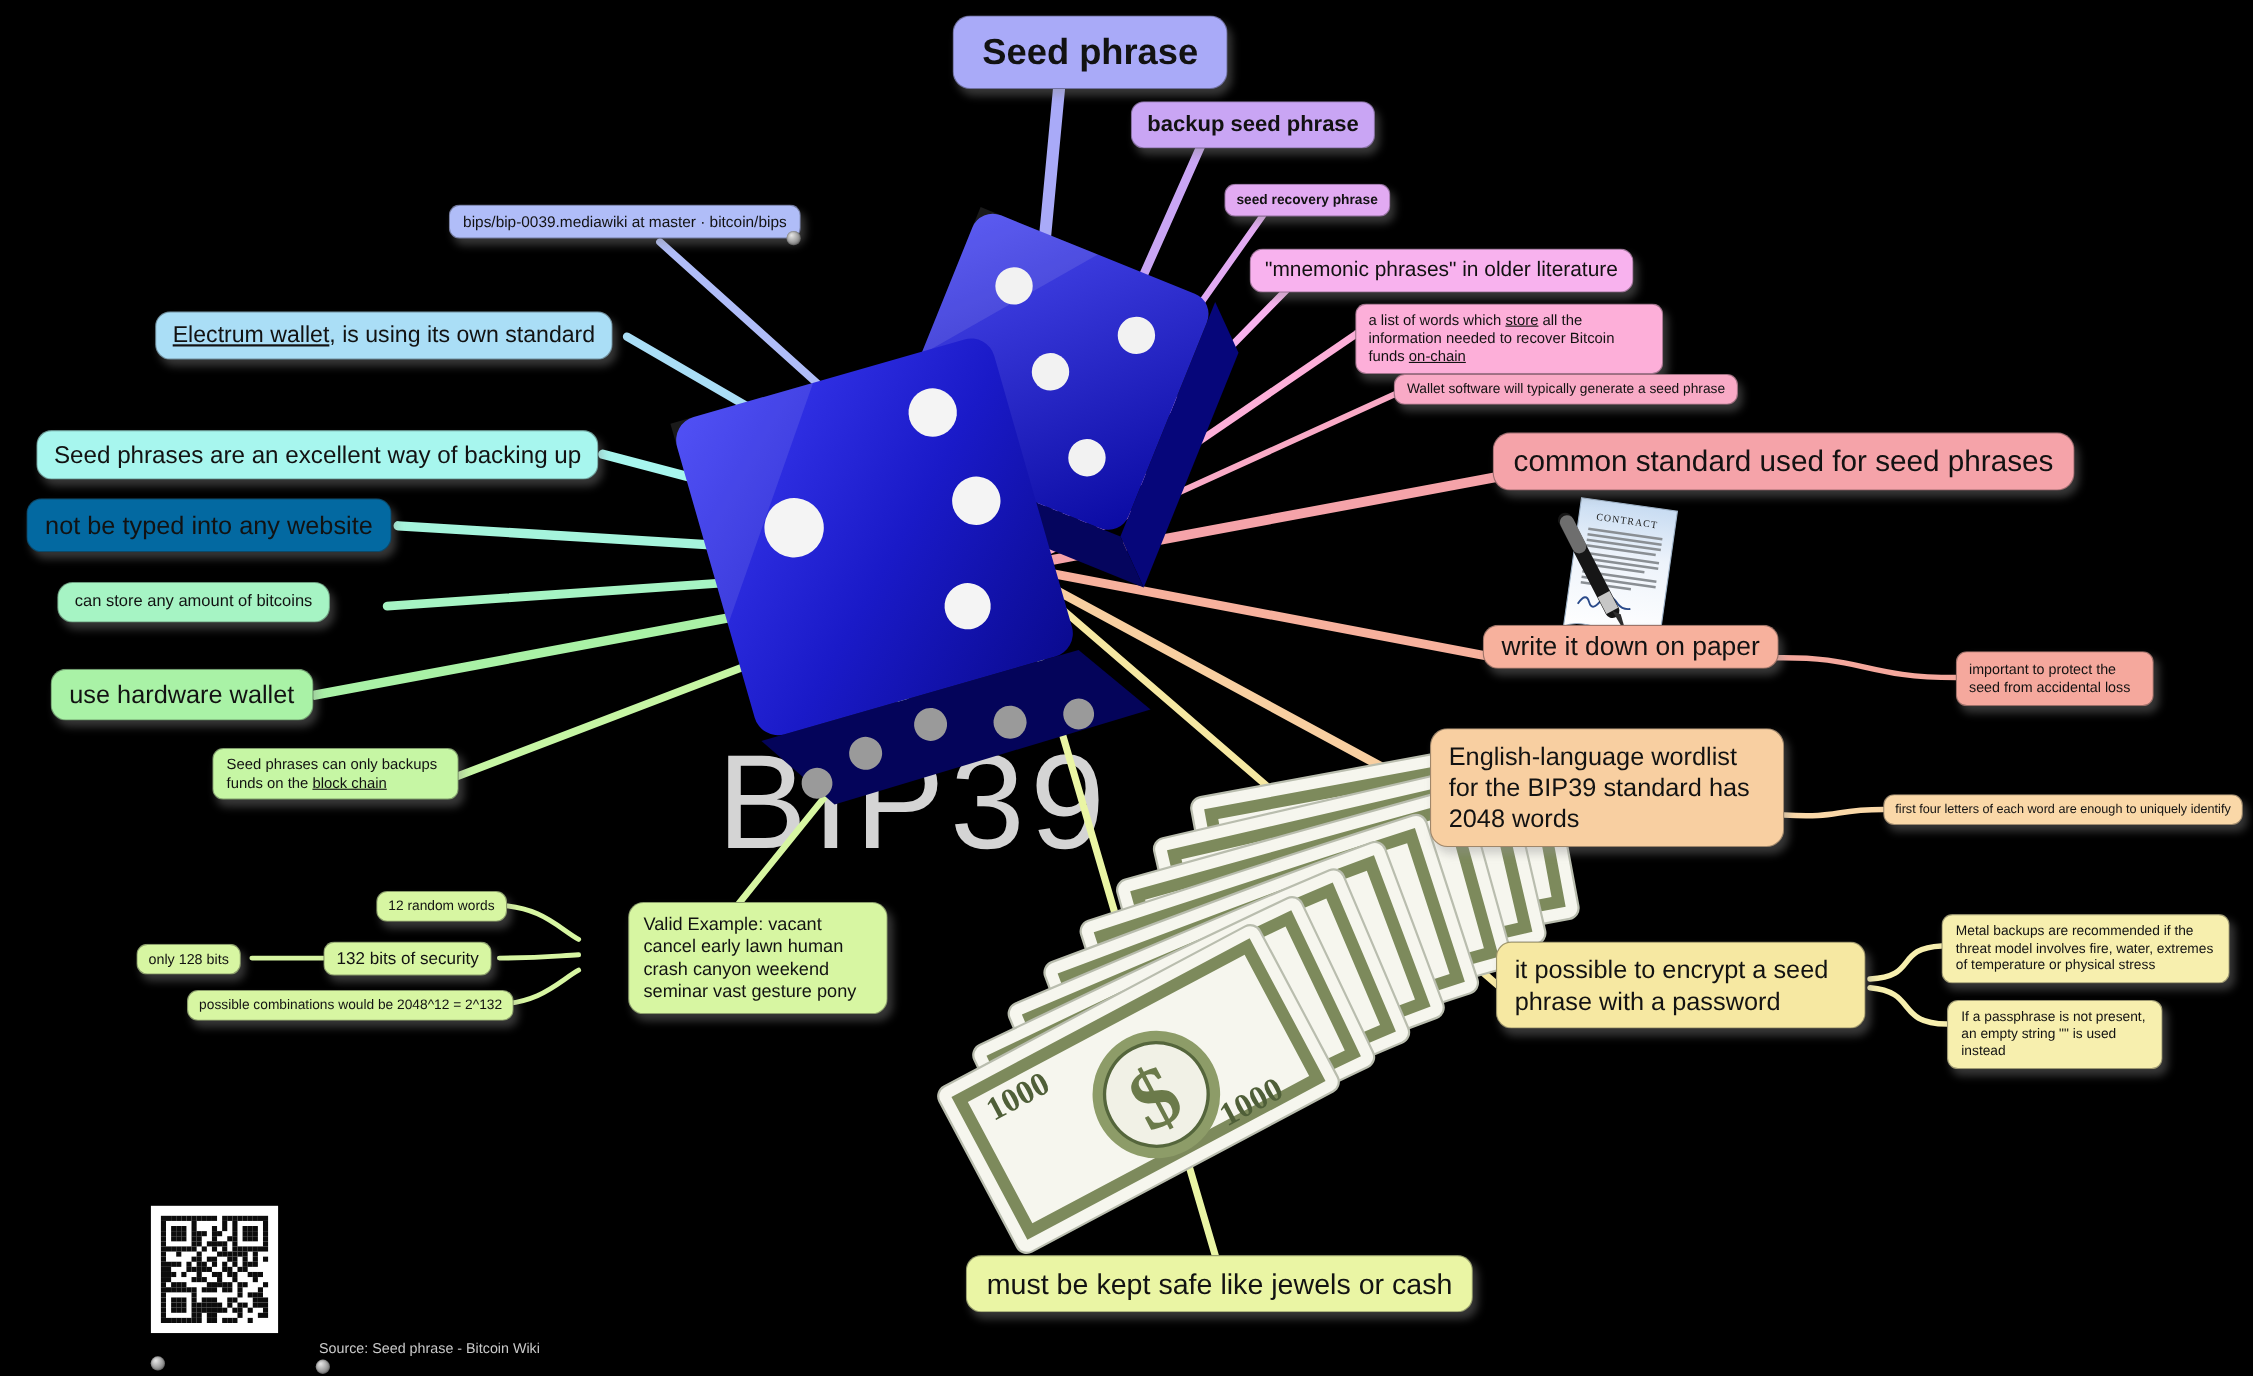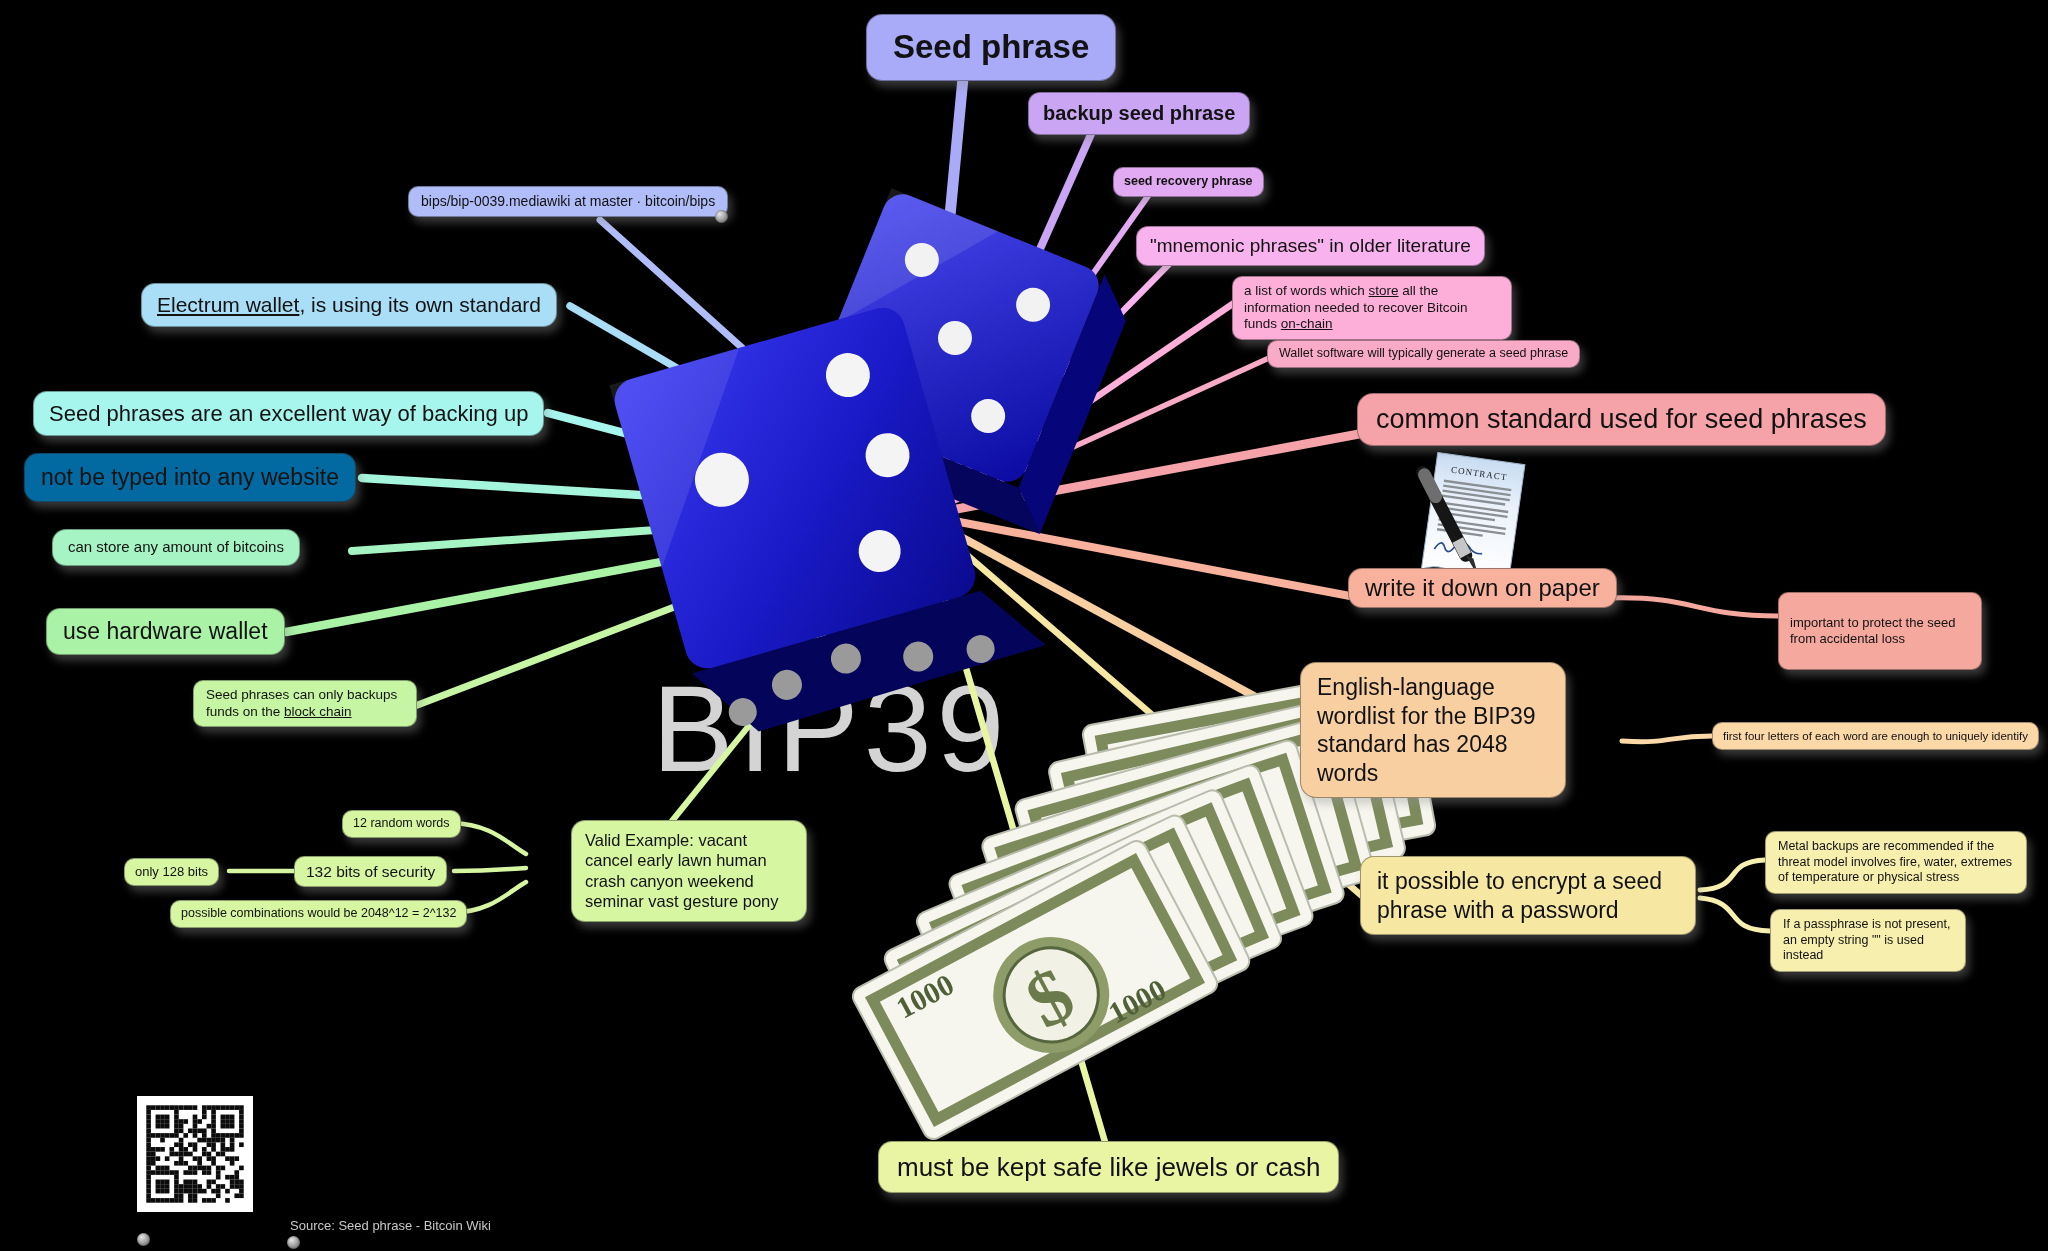--- a/index.html
+++ b/index.html
@@ -168,23 +168,23 @@
   <div class="node nowrap" style="left: 1136px; top: 226px; font-size: 19px; padding: 7px 13px; background-color: rgb(248, 178, 238);">"mnemonic phrases" in older literature</div>
 
   <div class="node left" style="left: 1232px; top: 276px; width: 280px; font-size: 13.5px; padding: 6px 11px; border-radius: 10px; background-color: rgb(253, 175, 217);"><span>a list of words which </span><span class="u">store</span><span> all the information needed to recover Bitcoin funds </span><span class="u">on-chain</span></div>
 
   <div class="node nowrap" style="left: 1267px; top: 340px; font-size: 12.5px; padding: 5px 11px; border-radius: 10px; background-color: rgb(249, 170, 198);">Wallet software will typically generate a seed phrase</div>
 
   <div class="node nowrap" style="left: 1357px; top: 393px; font-size: 27px; padding: 9px 18px; border-radius: 16px; background-color: rgb(245, 163, 169);">common standard used for seed phrases</div>
 
   <div class="node nowrap" style="left: 1348px; top: 568px; font-size: 24px; padding: 4px 16px; border-radius: 14px; background-color: rgb(247, 177, 157);">write it down on paper</div>
 
-  <div class="node left" style="left: 1778px; top: 592px; width: 204px; font-size: 13px; padding: 22px 11px; border-radius: 10px; background-color: rgb(245, 168, 157);">important to protect the seed from accidental loss</div>
-
-  <div class="node left" style="left: 1300px; top: 662px; width: 266px; font-size: 23px; padding: 10px 16px; border-radius: 16px; background-color: rgb(248, 207, 161);">English-language wordlist for the BIP39 standard has 2048 words</div>
+  <div class="node left" style="left: 1778px; top: 592px; width: 180px; font-size: 13px; padding: 8px 11px; border-radius: 10px; background-color: rgb(245, 168, 157);">important to protect the seed from accidental loss</div>
+
+  <div class="node left" style="left: 1300px; top: 662px; width: 322px; font-size: 23px; padding: 10px 16px; border-radius: 16px; background-color: rgb(248, 207, 161);">English-language wordlist for the BIP39 standard has 2048 words</div>
 
   <div class="node nowrap" style="left: 1712px; top: 722px; font-size: 11.5px; padding: 6px 10px; border-radius: 10px; background-color: rgb(250, 216, 168);">first four letters of each word are enough to uniquely identify</div>
 
   <div class="node left" style="left: 1360px; top: 856px; width: 336px; font-size: 23px; padding: 10px 16px; border-radius: 14px; background-color: rgb(246, 232, 162);">it possible to encrypt a seed phrase with a password</div>
 
   <div class="node left" style="left: 1765px; top: 831px; width: 262px; font-size: 12.5px; padding: 7px 12px; border-radius: 10px; background-color: rgb(247, 239, 174);">Metal backups are recommended if the threat model involves fire, water, extremes of temperature or physical stress</div>
 
   <div class="node left" style="left: 1770px; top: 909px; width: 196px; font-size: 12.5px; padding: 7px 12px; border-radius: 10px; background-color: rgb(247, 239, 174);">If a passphrase is not present, an empty string "" is used instead</div>
 
   <div class="node nowrap" style="left: 878px; top: 1141px; font-size: 26px; padding: 9px 18px; border-radius: 14px; background-color: rgb(234, 245, 164);">must be kept safe like jewels or cash</div>

